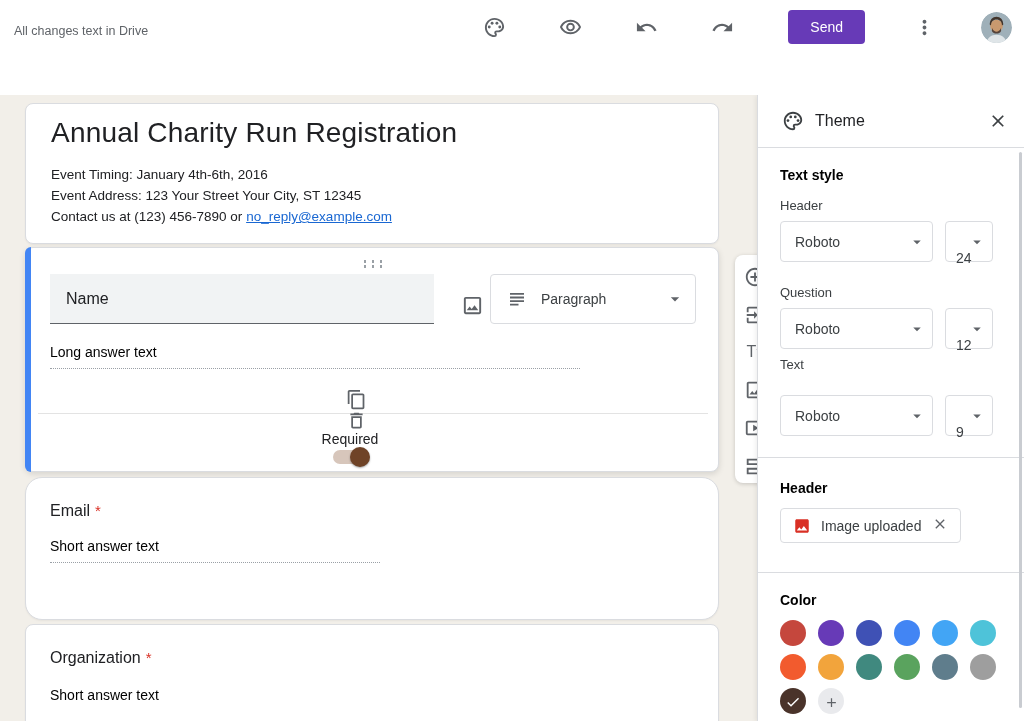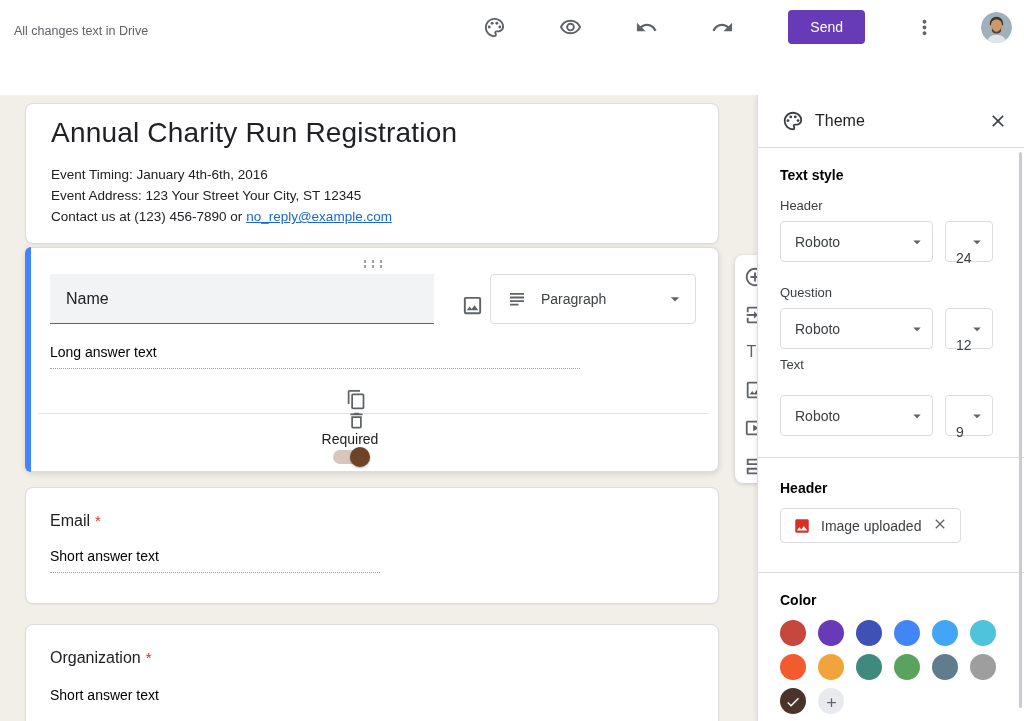--- a/index.html
+++ b/index.html
@@ -44,21 +44,21 @@
   .card-divider { position:absolute; left:12px; right:10px; top:165px; height:1px; background:#e3e3e3; }
   .q-footer { position:absolute; left:0; right:0; top:172px; height:48px; display:flex; align-items:center; justify-content:flex-end; padding-right:32px;flex-direction:column; }
   .q-footer .icon-btn { width:40px; height:36px; }
   .q-footer .icon-btn svg { width:21px; height:21px; }
   .v-divider { width:1px; height:32px; background:#dadce0; margin:0 14px 0 10px; }
   .required-label { font-size:14px; color:#202124; margin-right:12px; }
   .toggle { position:relative; width:37px; height:20px; margin-right:10px; cursor:pointer; }
   .toggle-track { position:absolute; left:0; top:3px; width:34px; height:14px; border-radius:7px; }
   .toggle-knob { position:absolute; right:0; top:0; width:20px; height:20px; border-radius:50%; box-shadow:0 1px 2px rgba(0,0,0,.35); }
 
-  .email-card { top:487px; height:117px; }
+  .email-card { top:477px; height:143px;border-radius:17px; }
   .org-card { top:624px; height:140px; }
   .q-static-title { position:absolute; left:24px; top:24px; font-size:16px; color:#202124; }
   .req-star { color:#d93025; margin-left:5px; font-size:15px; }
   .sm { top:60px; width:330px; }
   .sm2 { top:62px; width:330px; border-bottom:none; }
 
   
   .side-toolbar { position:absolute; left:735px; top:255px; width:46px; height:228px; background:#fff; border-radius:8px; box-shadow:0 1px 4px rgba(0,0,0,.18); z-index:5; }
   .side-toolbar .tool { position:absolute; left:9px; width:22px; height:22px; color:#5f6368; cursor:pointer; background:none; border:none; }
   .side-toolbar .tool svg { width:22px; height:22px; fill:currentColor; }

